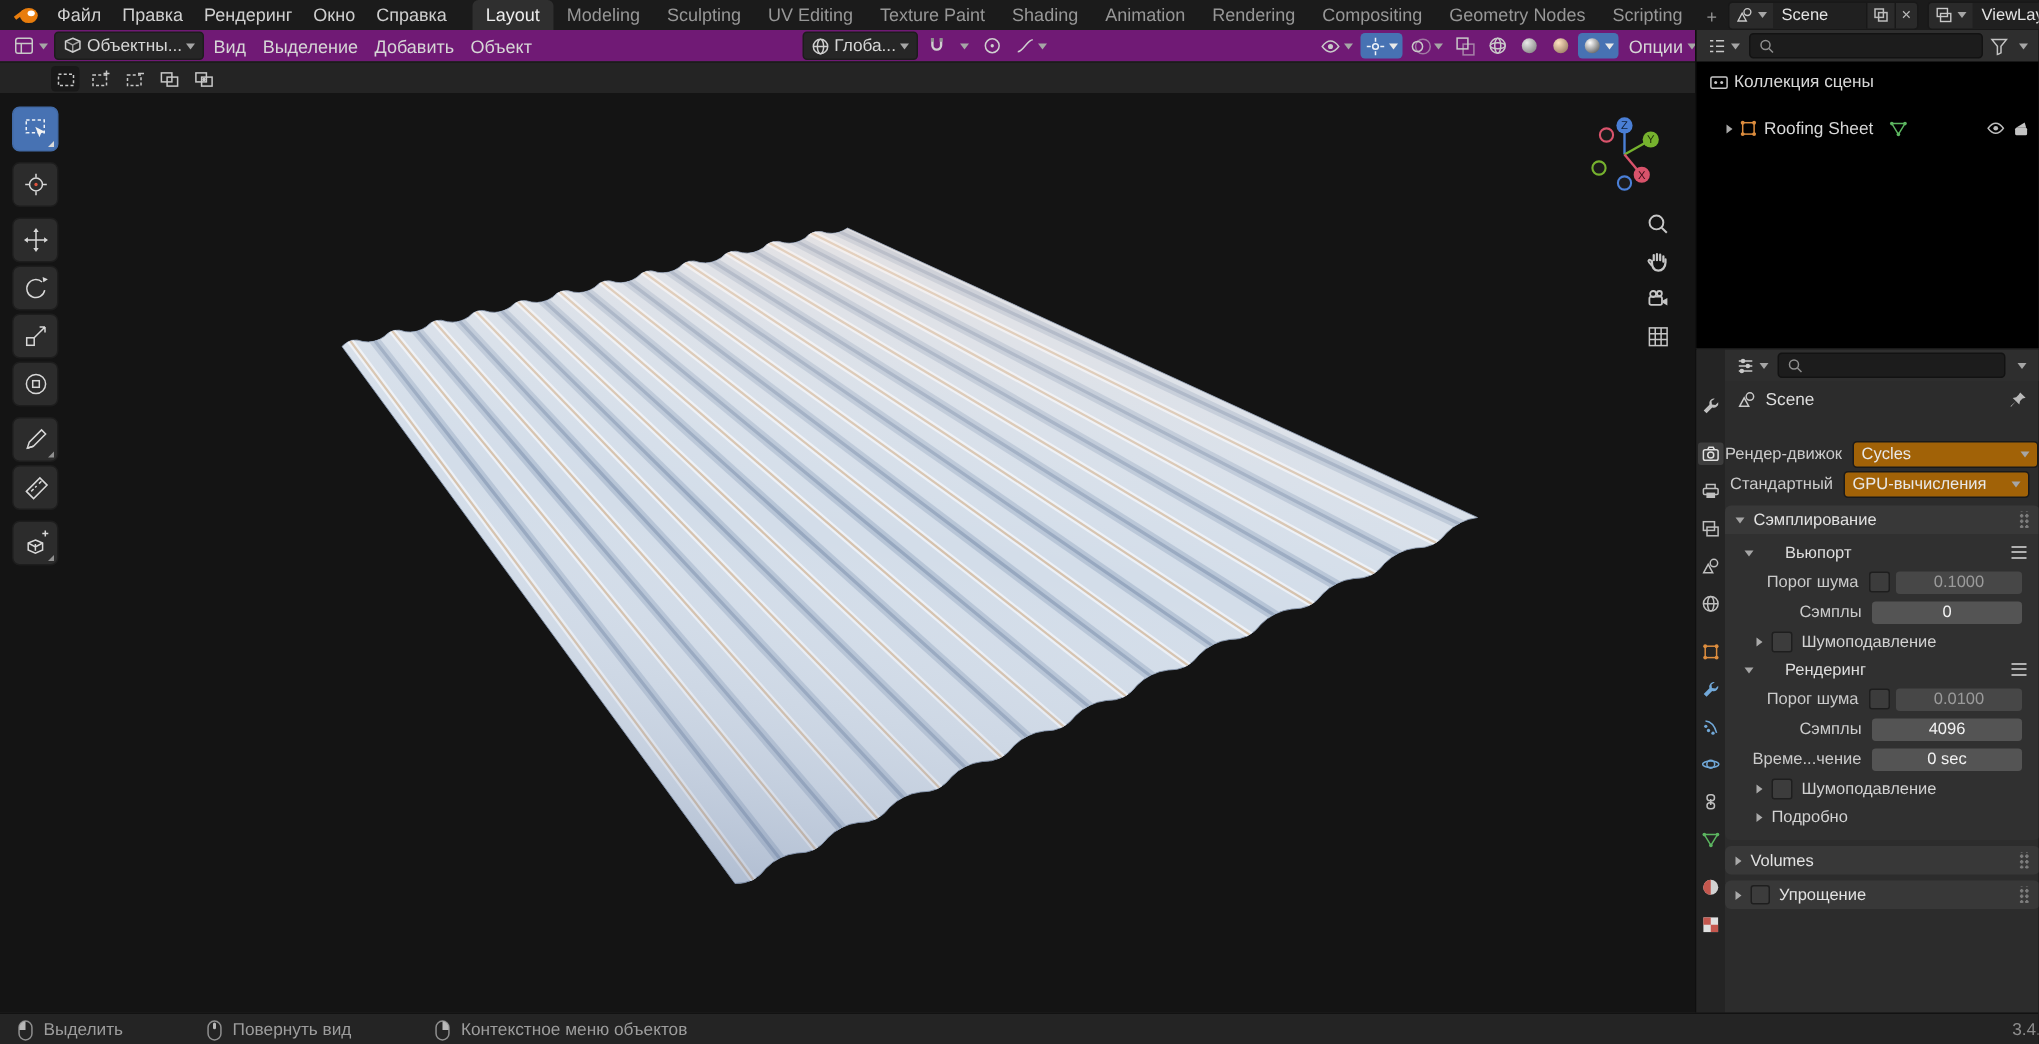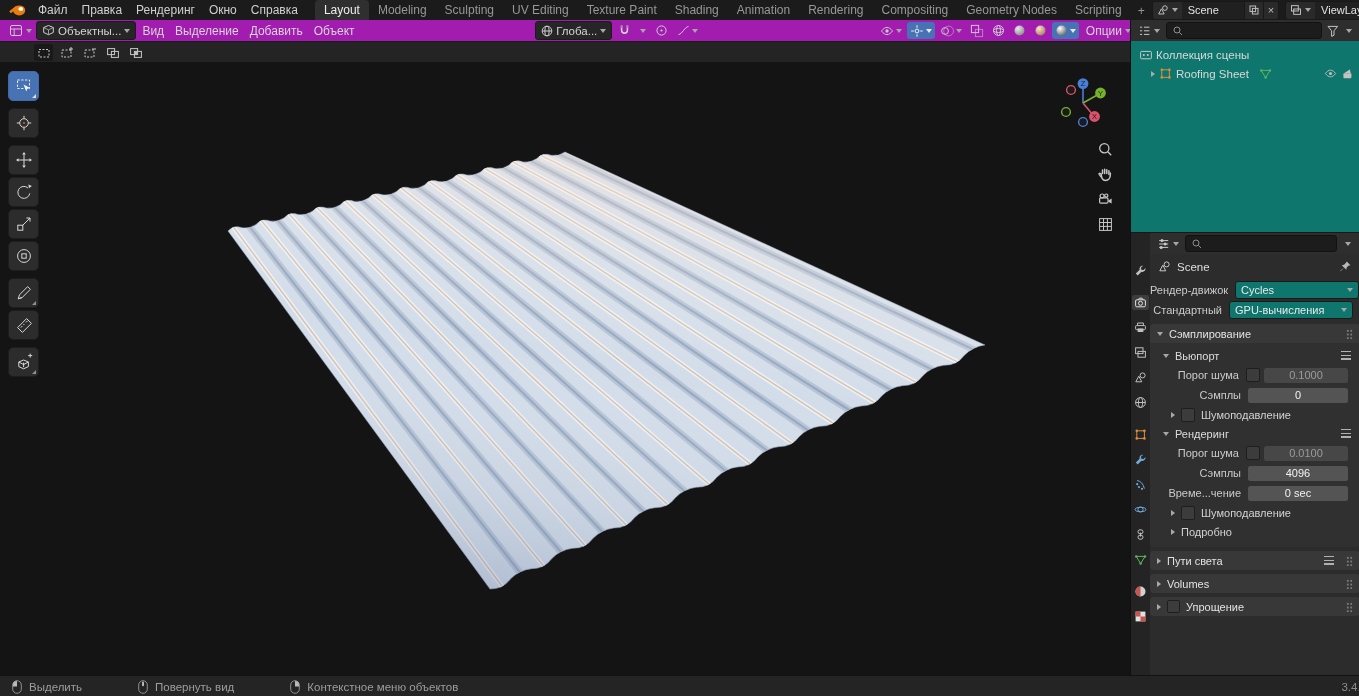--- a/index.html
+++ b/index.html
@@ -20,66 +20,66 @@
   .ws-tabs{display:flex;align-items:flex-end;height:20px;margin-left:10px}
   .ws-tab{padding:3px 9px 2px;border-radius:4px 4px 0 0;color:#979797;line-height:15px;white-space:nowrap}
   .ws-tab.active{background:#2f2f2f;color:#ededed}
   .ws-add{padding:2px 7px;color:#979797}
   .tb-right{margin-left:auto;display:flex;align-items:center;gap:6px;padding-right:4px}
   .idw{display:flex;align-items:center;height:17px;background:#2a2a2a;border:1px solid #181818;border-radius:3px;font-size:11px}
   .idw .seg{display:flex;align-items:center;gap:3px;padding:0 4px;height:100%}
   .idw .name{background:#202020;min-width:50px;color:#e3e3e3;padding:0 6px;display:flex;align-items:center;height:100%}
   .idw .btn{border-left:1px solid #181818;color:#bdbdbd;padding:0 4px;display:flex;align-items:center;height:100%}
   
-  .vp-header{position:absolute;left:0;top:20px;width:1130px;height:21px;background:#a21caf;display:flex;align-items:center;padding:0 6px;gap:1px}
+  .vp-header{position:absolute;left:0;top:20px;width:1130px;height:21px;background:#701a75;display:flex;align-items:center;padding:0 6px;gap:1px}
   .hitem{display:flex;align-items:center;gap:3px;padding:0 5px;height:32px;color:#d6d6d6;white-space:nowrap}
   .pill{background:#262626;border:1px solid #1c1c1c;border-radius:3px;height:17px;font-size:11.5px}
   .vph-center{margin:0 auto;display:flex;align-items:center;gap:3px}
   .vph-right{display:flex;align-items:center;gap:2px}
   .hbtn{display:flex;align-items:center;gap:2px;padding:0 3px;height:17px;border-radius:3px}
   .hbtn.active{background:#4772b3}
   .vp-tools{position:absolute;left:0;top:41px;width:1130px;height:21px;background:#242424;border-top:1px solid #1b1b1b;display:flex;align-items:center;gap:4px;padding-left:34px}
   .ts-btn{width:19px;height:17px;display:flex;align-items:center;justify-content:center;border-radius:3px}
   .ts-btn.active{background:#191919}
   
   .vp-canvas{position:absolute;left:0;top:62px;width:1130px;height:613px;background:#141414;overflow:hidden}
   .toolbar{position:absolute;left:8px;top:9px;display:flex;flex-direction:column;gap:2px}
   .tool{width:29px;height:28px;background:#2c2c2c;border:1px solid #1d1d1d;border-radius:5px;display:flex;align-items:center;justify-content:center;position:relative;flex:none}
   .tool.active{background:#4772b3;border-color:#426aa6}
   .tool.gap{margin-top:5px}
   .tool.has-sub::after{content:"";position:absolute;right:2px;bottom:2px;border-left:4px solid transparent;border-bottom:4px solid #909090}
   .tool.active.has-sub::after{border-bottom-color:#dcdcdc}
   .nav-gizmo{position:absolute;top:13px;right:19px;width:56px;height:56px}
   .side-icons{position:absolute;top:80px;right:17px;display:flex;flex-direction:column;gap:10px;align-items:center}
   
-  .outliner{position:absolute;left:1130px;top:20px;width:229px;height:212px;background:#0f766e;border-left:1px solid #0f0f0f}
+  .outliner{position:absolute;left:1130px;top:20px;width:229px;height:212px;background:#000000;border-left:1px solid #0f0f0f}
   .ol-header{height:21px;background:#2e2e2e;display:flex;align-items:center;gap:4px;padding:0 5px}
   .search{display:flex;align-items:center;gap:4px;padding:0 6px;flex:1;height:15px;background:#1c1c1c;border:1px solid #121212;border-radius:3px}
   .ol-row{display:flex;align-items:center;gap:4px;height:19px;padding:0 6px 0 8px;font-size:11.5px;color:#d8d8d8;margin-top:4px}
-  .ol-row.child{padding-left:20px;margin-top:0}
+  .ol-row.child{padding-left:20px;margin-top:12px}
   
   .props{position:absolute;left:1130px;top:232px;width:229px;height:443px;background:#2c2c2c;border-left:1px solid #0f0f0f;border-top:1px solid #191919;overflow:hidden}
   .ptabs{position:absolute;left:0;top:0;width:19px;height:443px;background:#242424;display:flex;flex-direction:column;align-items:center;padding-top:30px;gap:10px}
   .ptab{width:17px;height:15px;display:flex;align-items:center;justify-content:center;border-radius:2px;flex:none}
   .ptab.active{background:#3d3d3d}
   .ptab.gap{margin-top:7px}
   .pmain{position:absolute;left:19px;top:0;width:210px;height:443px}
   .pm-header{height:21px;background:#2e2e2e;display:flex;align-items:center;gap:4px;padding:0 5px}
   .breadcrumb{display:flex;align-items:center;gap:6px;height:25px;padding:0 8px;font-size:11.5px;color:#dedede}
   .prow{display:flex;align-items:center;height:20px;padding-right:7px}
   .plabel{flex:1;text-align:right;margin-right:7px;font-size:11px;color:#cbcbcb;white-space:nowrap}
-  .dd{width:112px;flex:none;height:16px;background:#0f766e;border:1px solid #1a1a1a;border-radius:3px;display:flex;align-items:center;padding:0 5px;font-size:11px;color:#e8e8e8;gap:4px}
+  .dd{width:112px;flex:none;height:16px;background:#a16207;border:1px solid #1a1a1a;border-radius:3px;display:flex;align-items:center;padding:0 5px;font-size:11px;color:#e8e8e8;gap:4px}
   .vf{width:100px;flex:none;height:15px;background:#545454;border-radius:2.5px;display:flex;align-items:center;justify-content:center;font-size:11px;color:#f2f2f2}
   .vf.cbw{width:84px}
   .vf.dis{background:#474747;color:#9b9b9b}
   .sect{height:19px;background:#383838;border-radius:4px 4px 0 0;display:flex;align-items:center;gap:6px;padding:0 7px;margin-top:4px;font-size:11px;color:#e2e2e2}
   .sect.closed{border-radius:4px}
   .sbody{background:#303030;padding:3px 0 6px;border-radius:0 0 4px 4px}
   .sbody .prow{padding-right:12px}
-  .subhdr{display:flex;align-items:center;gap:6px;height:19px;padding:0 9px 0 13px;font-size:11px;color:#dedede}
+  .subhdr{display:flex;align-items:center;gap:21px;height:19px;padding:0 9px 0 13px;font-size:11px;color:#dedede}
   .crow{display:flex;align-items:center;gap:6px;height:19px;padding-left:21px;font-size:11px;color:#d2d2d2}
   
   .statusbar{position:absolute;left:0;top:675px;width:1359px;height:21px;background:#242424;border-top:1px solid #121212;display:flex;align-items:center;padding:0 12px;color:#9d9d9d;font-size:11.5px}
   .sb-item{display:flex;align-items:center;gap:7px;margin-right:56px}
   .sb-version{margin-left:auto;color:#8d8d8d;padding-right:4px}
 </style>
 </head>
 <body>
 
 <div class="app">
@@ -647,21 +647,21 @@
         <svg width="13" height="13" viewBox="0 0 13 13">
             <circle cx="8.6" cy="4.4" r="2.5" fill="none" stroke="#c8c8c8"></circle>
             <path d="M1.8 10.8l3-5.6 3 5.6z" fill="none" stroke="#c8c8c8"></path>
           </svg>
         <span>Scene</span>
         <svg class="mla" width="14" height="14" viewBox="0 0 14 14">
             <path d="M8.8 1.6l3.6 3.6-2 .5-1.7 1.7-.5 2.3-2.2-2.2-3.3 3.7-.4-.4L6 7.5 3.8 5.3l2.3-.5 1.7-1.7z" fill="#b9b9b9"></path>
           </svg>
       </div>
 
-      <div style="margin-top:1px">
+      <div style="margin-top:14px">
         <div class="prow">
           <span class="plabel">Рендер-движок</span>
           <div class="dd">
               <span>Cycles</span>
               <span class="tri-d mla"></span>
             </div>
         </div>
         <div class="prow">
           <span class="plabel">Стандартный</span>
           <div class="dd">
@@ -720,26 +720,20 @@
           <span>Шумоподавление</span>
         </div>
         <div class="crow">
           <span class="tri-r"></span>
           <span>Подробно</span>
         </div>
       </div>
 
       <div class="sect closed">
         <span class="tri-r"></span>
-        <span>Пути света</span>
-        <span class="lines-ic mla"></span>
-        <span class="dots" style="margin-left:6px"></span>
-      </div>
-      <div class="sect closed">
-        <span class="tri-r"></span>
         <span>Volumes</span>
         <span class="dots mla"></span>
       </div>
       <div class="sect closed">
         <span class="tri-r"></span>
         <span class="cb" style="width:11px;height:11px"></span>
         <span>Упрощение</span>
         <span class="dots mla"></span>
       </div>
     </div>

